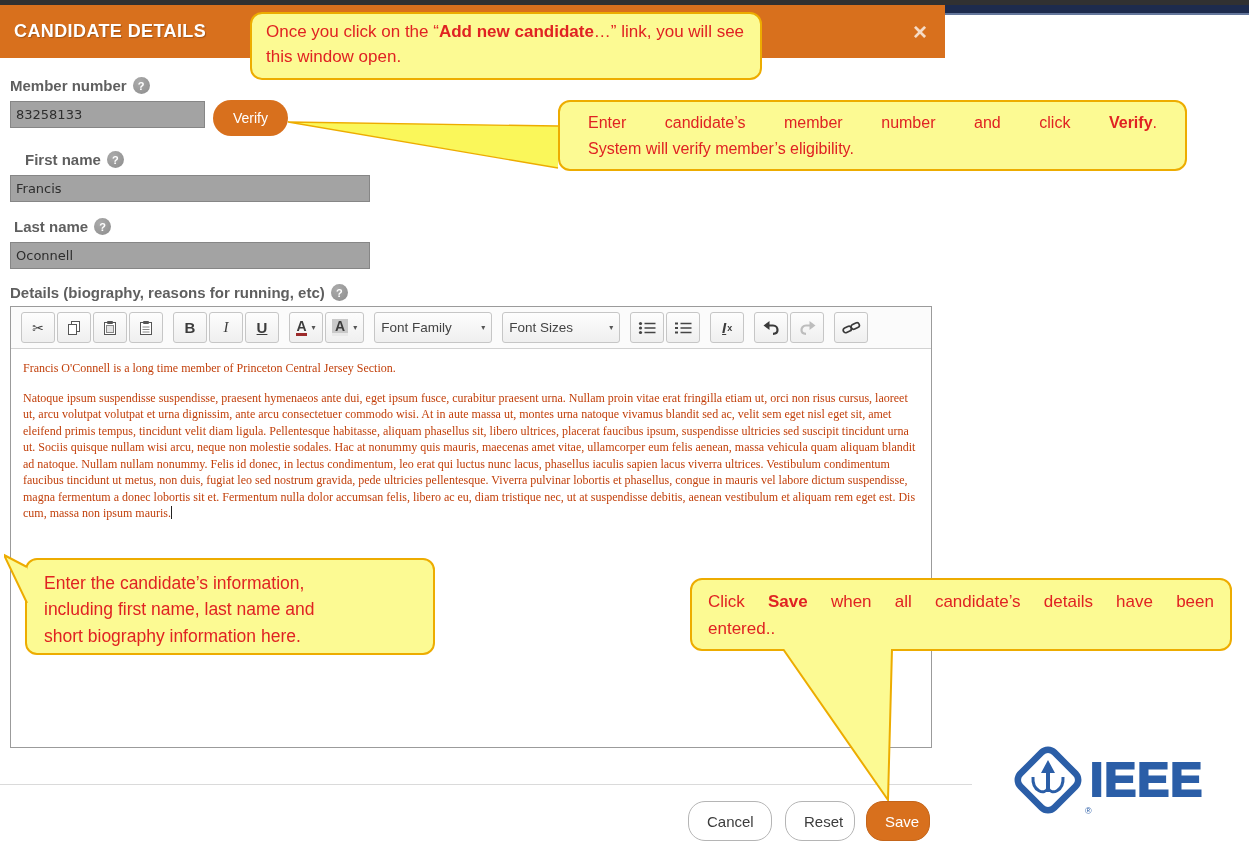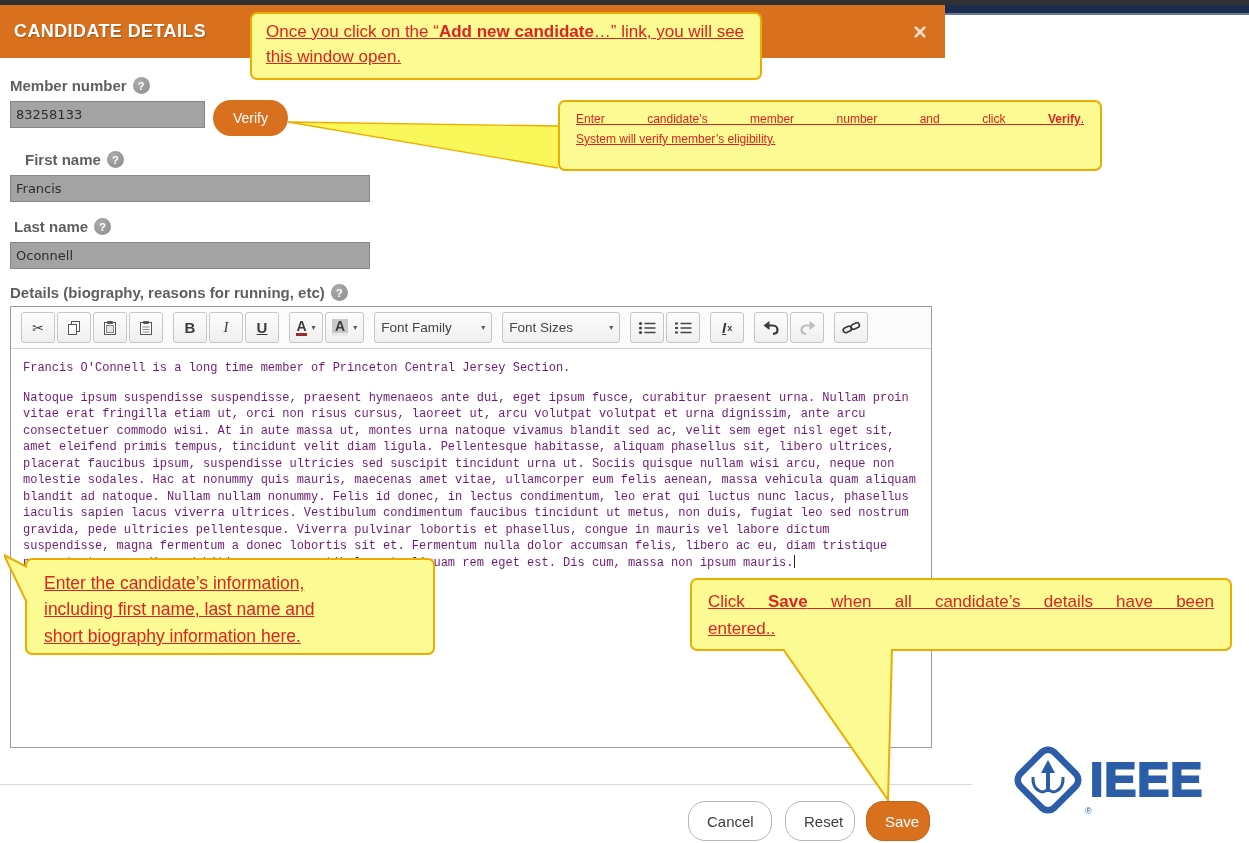--- a/index.html
+++ b/index.html
@@ -41,31 +41,31 @@
         margin:0 1px;padding:0 6px;cursor:pointer;font-family:inherit;color:#3c3c3c;}
   .tbtn .bld{font-weight:bold;font-size:15px;}
   .tbtn .itl{font-style:italic;font-size:15px;font-family:"Liberation Serif",serif;}
   .tbtn .und{text-decoration:underline;font-size:15px;font-weight:bold;}
   .aFore{font-size:14px;font-weight:bold;border-bottom:3px solid #9c2a2a;line-height:14px;}
   .aBack{font-size:14px;font-weight:bold;background:#c9c9c9;padding:0 3px;border-bottom:3px solid #e9e9e9;line-height:14px;}
   .caret{font-size:8px;color:#555;margin-left:5px;}
   .ddl{min-width:118px;justify-content:space-between;font-size:13.5px;color:#444;}
   .clearI{font-style:italic;font-weight:bold;font-size:15px;text-decoration:underline;}
   .clearX{font-size:9px;font-weight:bold;margin-left:1px;}
-  .ebody{padding:11px 12px;font-family:Liberation Mono, monospace;font-size:12px;line-height:16.5px;
-         color:#701a75;letter-spacing:0;cursor:text;}
+  .ebody{padding:11px 12px;font-family:Liberation Serif, serif;font-size:12px;line-height:16.5px;
+         color:#c2410c;letter-spacing:0;cursor:text;}
   .ebody p{margin:0 0 13px 0;}
   .cursorbar{display:inline-block;width:1px;height:13px;background:#222;vertical-align:-2px;}
 
   
   .co{position:absolute;background:var(--callout_bg);border:2px solid var(--callout_border);
-      border-radius:7px;color:var(--callout_text);box-sizing:border-box;z-index:20;text-decoration:underline;}
+      border-radius:12px;color:var(--callout_text);box-sizing:border-box;z-index:20;}
   .co b{font-weight:bold;}
   .co1{left:250px;top:12px;width:512px;height:68px;font-size:17px;line-height:1.45;padding:6px 14px;}
-  .co2{left:558px;top:100px;width:544px;height:71px;font-size:12px;line-height:1.65;padding:8px 16px;}
+  .co2{left:558px;top:100px;width:629px;height:71px;font-size:16px;line-height:1.65;padding:8px 28px;}
   .co3{left:25px;top:558px;width:410px;height:97px;font-size:17.5px;line-height:1.5;padding:10px 17px;}
   .co4{left:690px;top:578px;width:542px;height:73px;font-size:17px;line-height:1.6;padding:8px 16px;}
   .jline{text-align:justify;text-align-last:justify;}
   .tail{position:absolute;z-index:19;}
   .tail.over{z-index:21;}
 
   
   .divider{position:absolute;left:0;top:784px;width:972px;height:1px;background:#dadada;}
   .fbtn{position:absolute;top:801px;height:40px;border-radius:17px;border:1px solid #b5b5b5;background:#fff;
         color:#3c3c3c;font-size:15px;cursor:pointer;font-family:inherit;padding:0 18px;}

